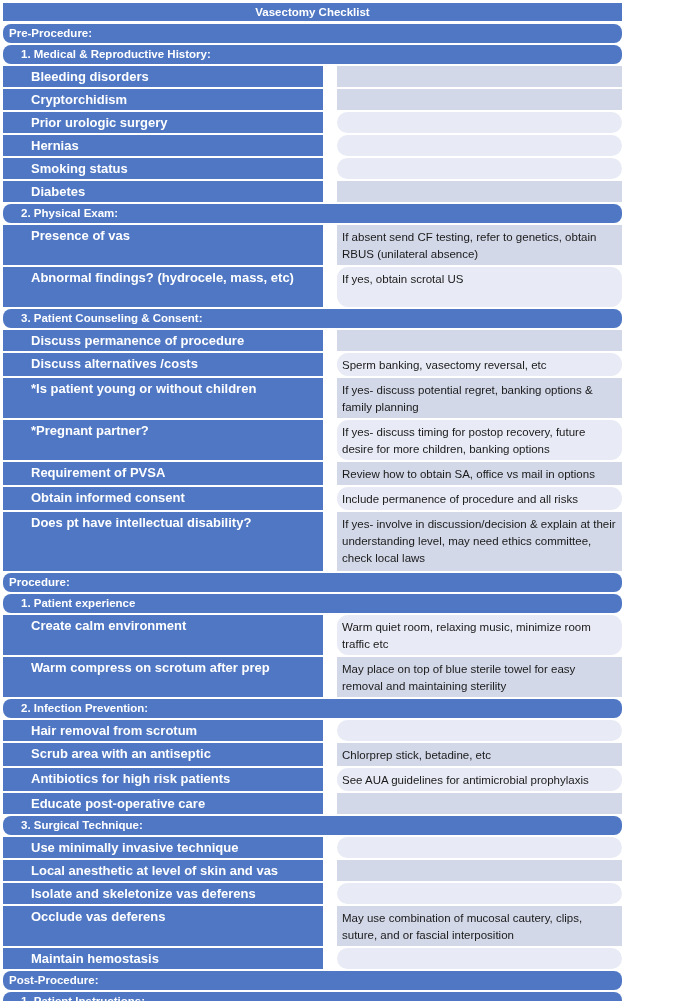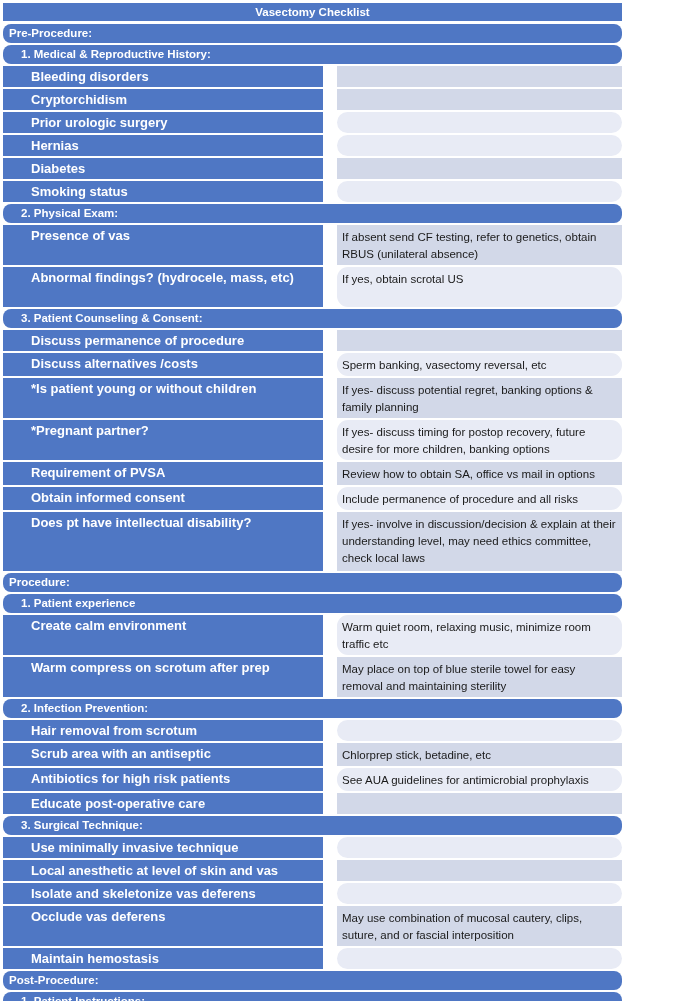--- a/index.html
+++ b/index.html
@@ -109,26 +109,26 @@
       </div>
       <div class="row h1">
         <div class="label">Prior urologic surgery</div>
         <div class="desc light"></div>
       </div>
       <div class="row h1">
         <div class="label">Hernias</div>
         <div class="desc light"></div>
       </div>
       <div class="row h1">
+        <div class="label">Smoking status</div>
+        <div class="desc light"></div>
+      </div>
+      <div class="row h1">
         <div class="label">Diabetes</div>
         <div class="desc dark"></div>
-      </div>
-      <div class="row h1">
-        <div class="label">Smoking status</div>
-        <div class="desc light"></div>
       </div>
       <div class="band section">2. Physical Exam:</div>
       <div class="row h2">
         <div class="label">Presence of vas</div>
         <div class="desc dark">If absent send CF testing, refer to genetics, obtain RBUS (unilateral absence)</div>
       </div>
       <div class="row h2">
         <div class="label">Abnormal findings? (hydrocele, mass, etc)</div>
         <div class="desc light">If yes, obtain scrotal US</div>
       </div>

